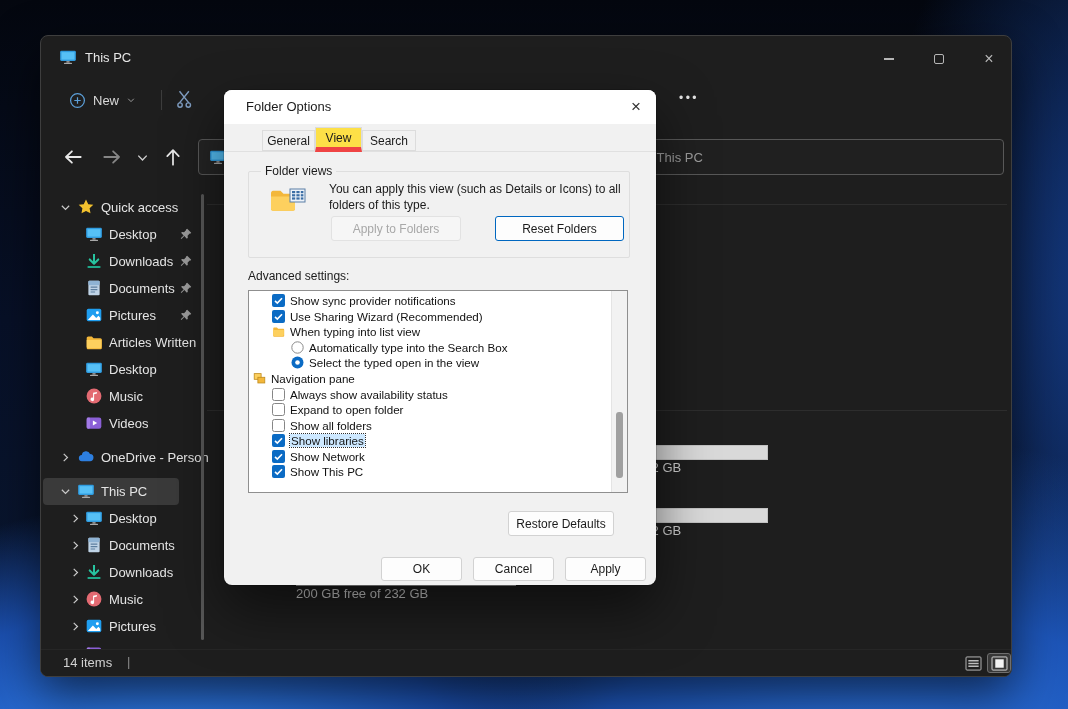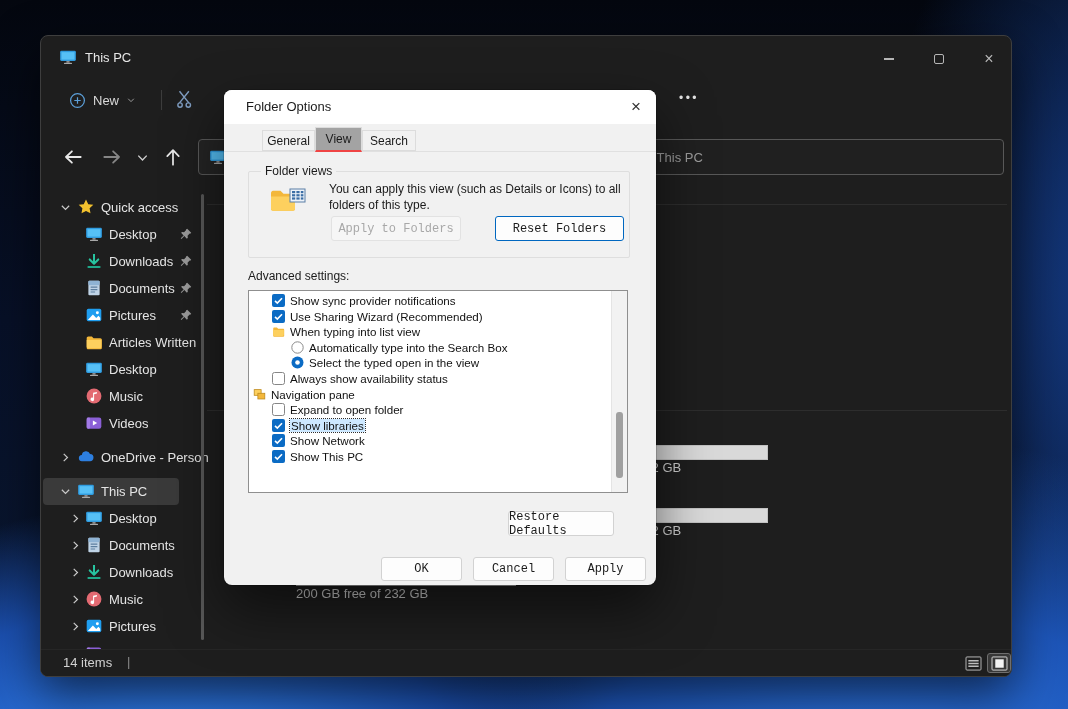--- a/index.html
+++ b/index.html
@@ -62,26 +62,26 @@
   
   .dialog{ position:absolute; left:224px; top:90px; width:432px; height:495px; z-index:10;
     background:#f1f1f1; border-radius:8px; color:#1b1b1b; font-size:12px;
     box-shadow:0 24px 55px rgba(0,0,0,.55), 0 0 0 1px rgba(0,0,0,.15); }
   .dlg-title{ position:absolute; left:0; top:0; right:0; height:34px; background:#ffffff; border-radius:8px 8px 0 0; }
   .dlg-title-text{ position:absolute; left:22px; top:9px; font-size:13px; color:#1b1b1b; }
   .dlg-close{ position:absolute; left:398px; top:4px; width:28px; height:26px; display:flex; align-items:center; justify-content:center; font-size:17px; color:#333; }
   .tabline{ position:absolute; left:0; top:61px; width:100%; height:1px; background:#e0e0e0; }
   .tab{ position:absolute; top:40px; height:21px; border:1px solid #dcdcdc; background:#f1f1f1; display:flex; align-items:center; justify-content:center; color:#1b1b1b;margin-left:28px; }
   .tab-general{ left:10px; width:53px; } .tab-search{ left:110px; width:54px; }
-  .tab.active{ left:63px; top:37px; width:47px; height:25px; background:#a3a3a3; border-bottom:2px solid #ef4444; z-index:2; }
+  .tab.active{ left:63px; top:37px; width:47px; height:25px; background:#fde047; border-bottom:5px solid #ef4444; z-index:2; }
   .groupbox{ position:absolute; left:24px; top:81px; width:382px; height:87px; border:1px solid #dedede; border-radius:2px; }
   .gb-legend{ position:absolute; left:12px; top:-8px; background:#f1f1f1; padding:0 4px; font-size:12px; }
   .fv-icon{ position:absolute; left:20px; top:14px; width:38px; height:32px; }
   .fv-desc{ position:absolute; left:80px; top:9px; width:292px; line-height:16px; font-size:12px; }
-  .btn{ background:#fdfdfd; border:1px solid #d2d2d2; border-radius:3px; font-size:12px; color:#1b1b1b; display:flex; align-items:center; justify-content:center; font-family:Liberation Mono, monospace; }
+  .btn{ background:#fdfdfd; border:1px solid #d2d2d2; border-radius:3px; font-size:12px; color:#1b1b1b; display:flex; align-items:center; justify-content:center; font-family:Liberation Sans, sans-serif; }
   .btn-apply-folders{ position:absolute; left:82px; top:44px; width:130px; height:25px; background:#f6f6f6; border-color:#e2e2e2; color:#a8a8a8; }
   .btn-reset{ position:absolute; left:246px; top:44px; width:129px; height:25px; border:1px solid #0067c0; }
   .adv-label{ position:absolute; left:24px; top:179px; font-size:12px; }
   .listbox{ position:absolute; left:24px; top:200px; width:380px; height:203px; background:#fff; border:1px solid #8f8f8f; overflow:hidden; }
   .lrow{ display:flex; align-items:center; height:15.55px; gap:5px; font-size:11.6px; color:#111; }
   .ind1{ padding-left:23px; } .ind0{ padding-left:4px; } .ind2{ padding-left:42px; }
   .lrow .ctl{ width:13px; height:13px; flex-shrink:0; }
   .sel-label{ background:#cde8ff; outline:1px dotted #2f2f2f; padding:0 1px; }
   .list-scroll{ position:absolute; right:0; top:0; bottom:0; width:16px; background:#f2f2f2; border-left:1px solid #e4e4e4; }
   .list-thumb{ position:absolute; left:4px; top:121px; width:7px; height:66px; background:#a0a0a0; border-radius:3px; }
@@ -542,44 +542,52 @@
           </div>
           <div class="lrow ind2">
             <span class="ctl" style="display: block; width: 13px; height: 13px;">
               <svg viewBox="0 0 13 13">
                 <circle cx="6.5" cy="6.5" r="6" fill="#0b6bc4"></circle>
                 <circle cx="6.5" cy="6.5" r="2.3" fill="#fff"></circle>
               </svg>
             </span>
             <span>Select the typed open in the view</span>
           </div>
-          <div class="lrow ind1">
-            <span class="ctl" style="display: block; width: 13px; height: 13px;">
-              <svg viewBox="0 0 13 13">
-                <rect x=".5" y=".5" width="12" height="12" rx="2" fill="#fff" stroke="#868686"></rect>
-              </svg>
-            </span>
-            <span>Always show availability status</span>
-          </div>
           <div class="lrow ind0">
             <span class="ctl" style="display: block; width: 13px; height: 13px;">
               <svg viewBox="0 0 16 16">
                 <rect x="1.5" y="2" width="8.5" height="7" fill="#fdd05e" stroke="#c08c1e"></rect>
                 <rect x="6" y="6.5" width="8.5" height="7" fill="#f3b73a" stroke="#c08c1e"></rect>
               </svg>
             </span>
             <span>Navigation pane</span>
           </div>
           <div class="lrow ind1">
             <span class="ctl" style="display: block; width: 13px; height: 13px;">
               <svg viewBox="0 0 13 13">
                 <rect x=".5" y=".5" width="12" height="12" rx="2" fill="#fff" stroke="#868686"></rect>
               </svg>
             </span>
+            <span>Always show availability status</span>
+          </div>
+          <div class="lrow ind1">
+            <span class="ctl" style="display: block; width: 13px; height: 13px;">
+              <svg viewBox="0 0 13 13">
+                <rect x=".5" y=".5" width="12" height="12" rx="2" fill="#fff" stroke="#868686"></rect>
+              </svg>
+            </span>
             <span>Expand to open folder</span>
+          </div>
+          <div class="lrow ind1">
+            <span class="ctl" style="display: block; width: 13px; height: 13px;">
+              <svg viewBox="0 0 13 13">
+                <rect x=".5" y=".5" width="12" height="12" rx="2" fill="#fff" stroke="#868686"></rect>
+              </svg>
+            </span>
+            <span>Show all folders</span>
           </div>
           <div class="lrow ind1">
             <span class="ctl" style="display: block; width: 13px; height: 13px;">
               <svg viewBox="0 0 13 13">
                 <rect width="13" height="13" rx="2" fill="#0b6bc4"></rect>
                 <path d="M3 6.9 5.3 9.1 10 4.3" stroke="#fff" stroke-width="1.6" fill="none"></path>
               </svg>
             </span>
             <span class="sel-label">Show libraries</span>
           </div>

